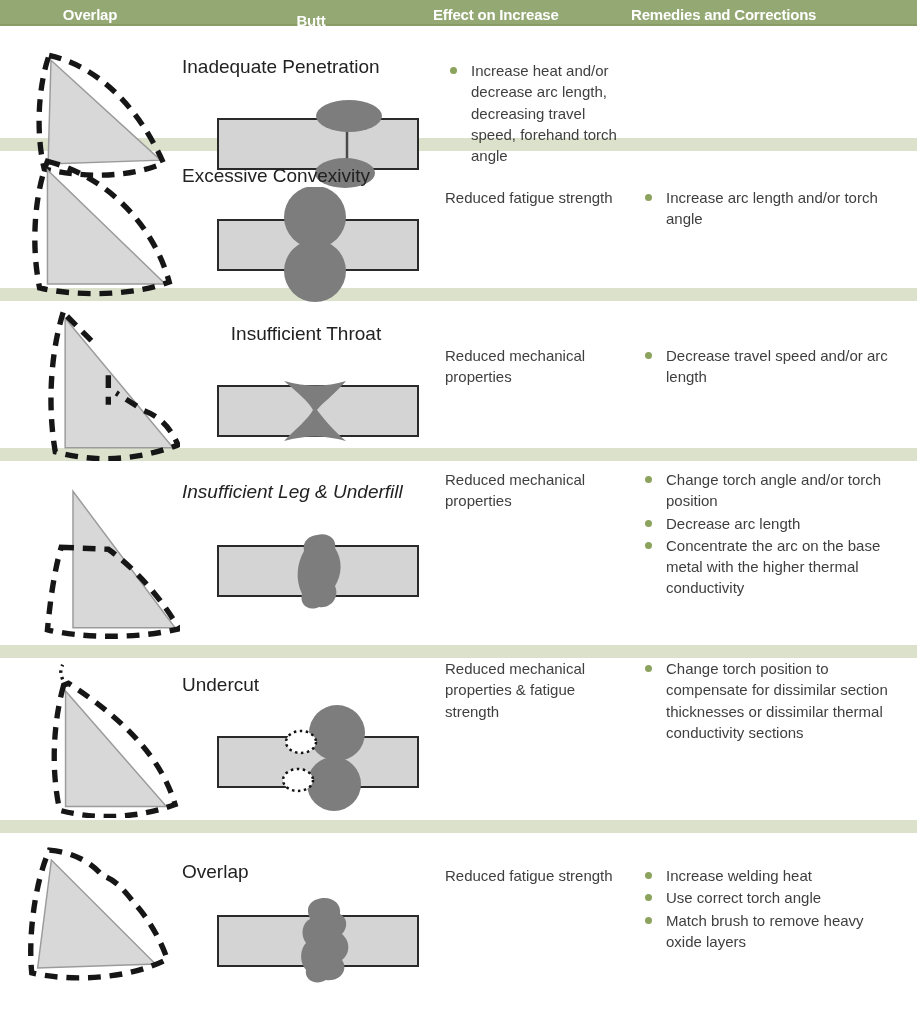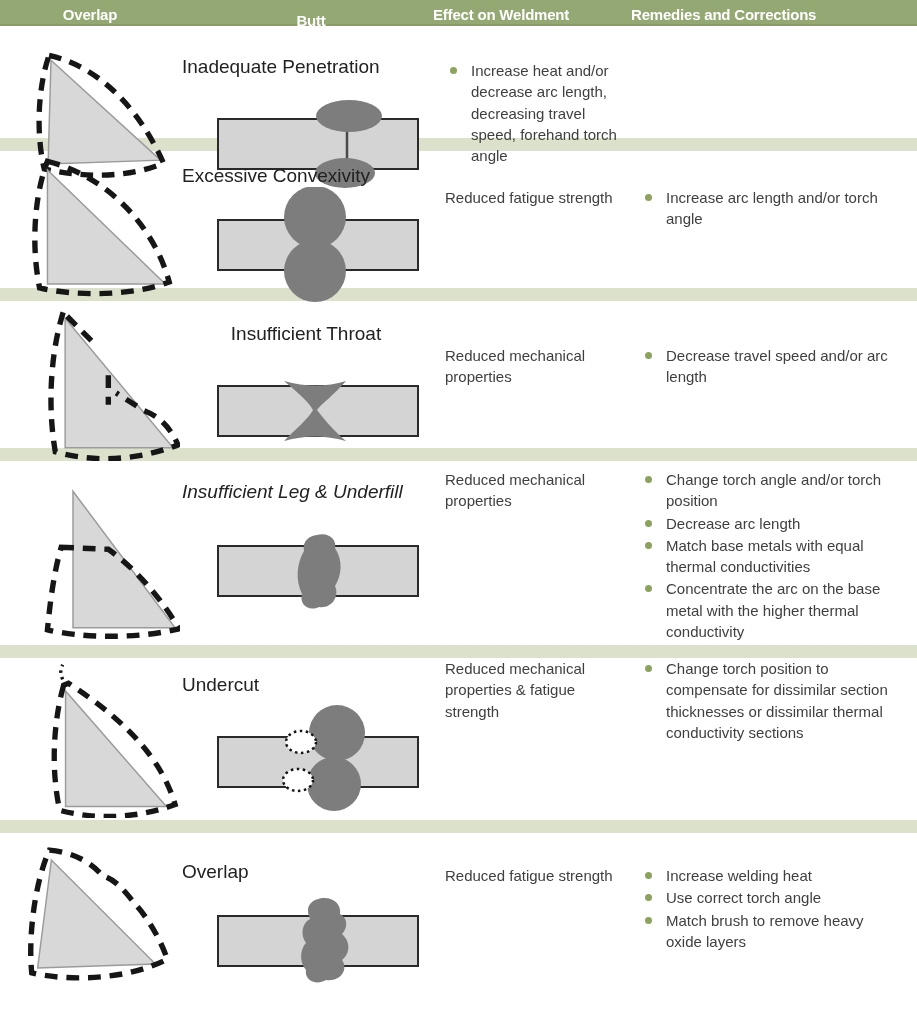--- a/index.html
+++ b/index.html
@@ -99,21 +99,21 @@
   .r6 .effect-cell,.r6 .remedies-cell{padding-top:32px;}
 </style>
 </head>
 <body>
 
 <div class="page">
 
   <div class="table-header grid-cols">
     <div class="hc center c1">Overlap</div>
     <div class="hc center c2">Butt</div>
-    <div class="hc c3">Effect on Weldment</div>
+    <div class="hc c3">Effect on Increase</div>
     <div class="hc c4">Remedies and Corrections</div>
   </div>
 
   <div id="rows">
       <div class="row grid-cols r1">
       <div class="fillet-cell">
           <svg width="160" height="132" viewBox="0 0 165 135">
             <polygon points="33,10 146,113 30,117" style="fill:var(--triangle-fill,#d8d8d8);stroke:var(--triangle-stroke,#9b9b9b);stroke-width:1.5"></polygon>
             <path d="M31,5 C80,16 122,56 149,116 C112,132 64,131 26,122 C17,84 20,36 31,5 Z" style="fill:none;stroke:var(--dash-stroke,#161616);stroke-width:5.5;stroke-dasharray:13 9"></path>
           </svg>
@@ -204,24 +204,20 @@
         <div class="effect-text">Reduced mechanical properties</div>
       </div>
       <div class="remedies-cell">
           <div class="remedy">
             <span class="bullet"></span>
             <span class="remedy-text">Change torch angle and/or torch position</span>
           </div>
           <div class="remedy">
             <span class="bullet"></span>
             <span class="remedy-text">Decrease arc length</span>
-          </div>
-          <div class="remedy">
-            <span class="bullet"></span>
-            <span class="remedy-text">Match base metals with equal thermal conductivities</span>
           </div>
           <div class="remedy">
             <span class="bullet"></span>
             <span class="remedy-text">Concentrate the arc on the base metal with the higher thermal conductivity</span>
           </div>
         </div>
     </div>
       <div class="separator"></div>
       <div class="row grid-cols r5">
       <div class="fillet-cell">

